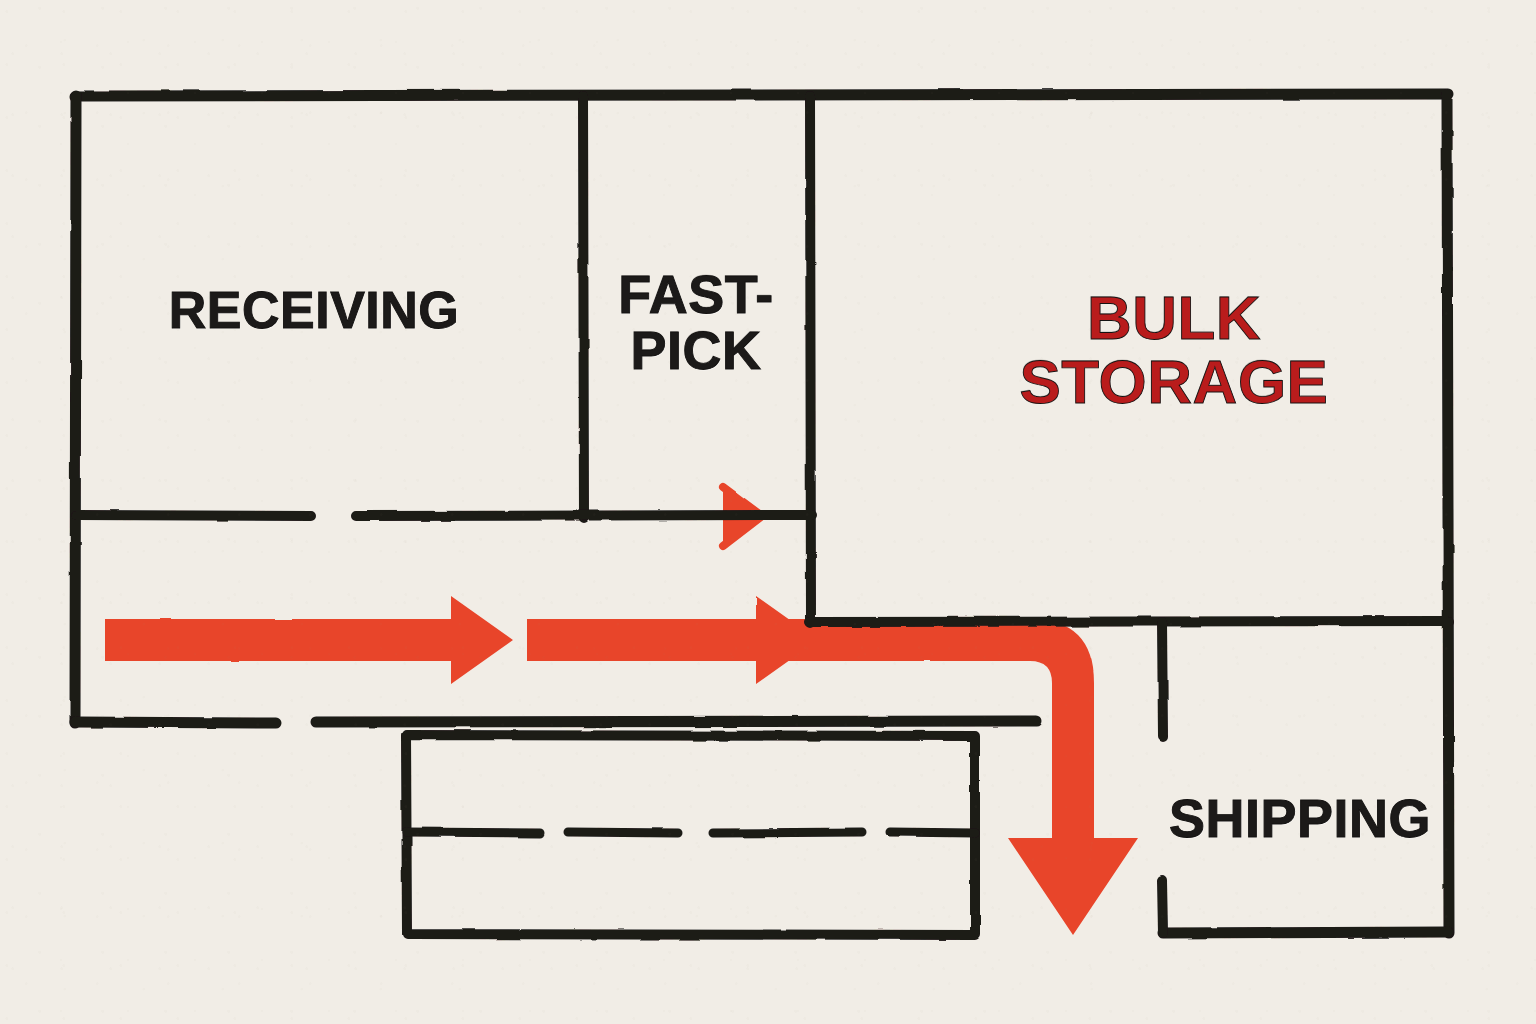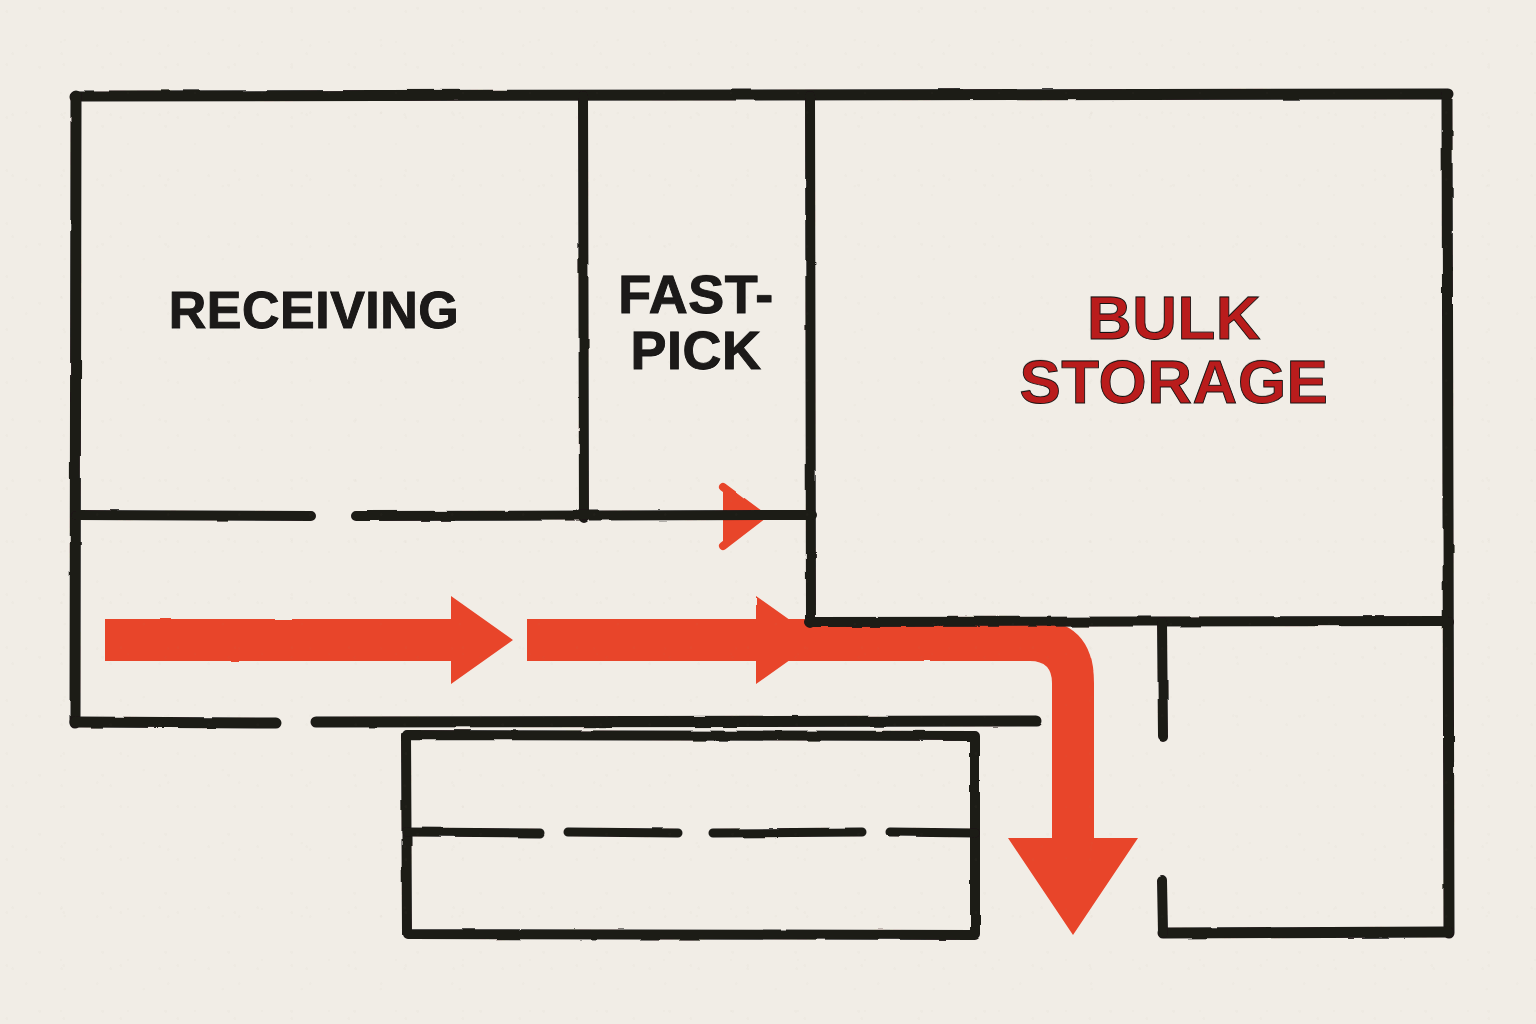--- a/index.html
+++ b/index.html
@@ -154,14 +154,15 @@
   <div id="paper-grain"></div>
 
   <div class="room-label" style="left: 314px; top: 310px; font-size: 52px; color: rgb(28, 26, 25);">RECEIVING</div>
 
   <div class="room-label" style="left: 696px; top: 322px; font-size: 54px; color: rgb(28, 26, 25); text-align: center;">FAST-
 PICK</div>
 
   <div class="room-label" style="left: 1130px; top: 350px; font-size: 62px; color: #b91c1c; margin-left: 44px;">BULK
 STORAGE</div>
 
+  <div class="room-label" style="left: 1300px; top: 818px; font-size: 54px; color: rgb(28, 26, 25);">SHIPPING</div>
 
 </div>
 
 </body></html>

